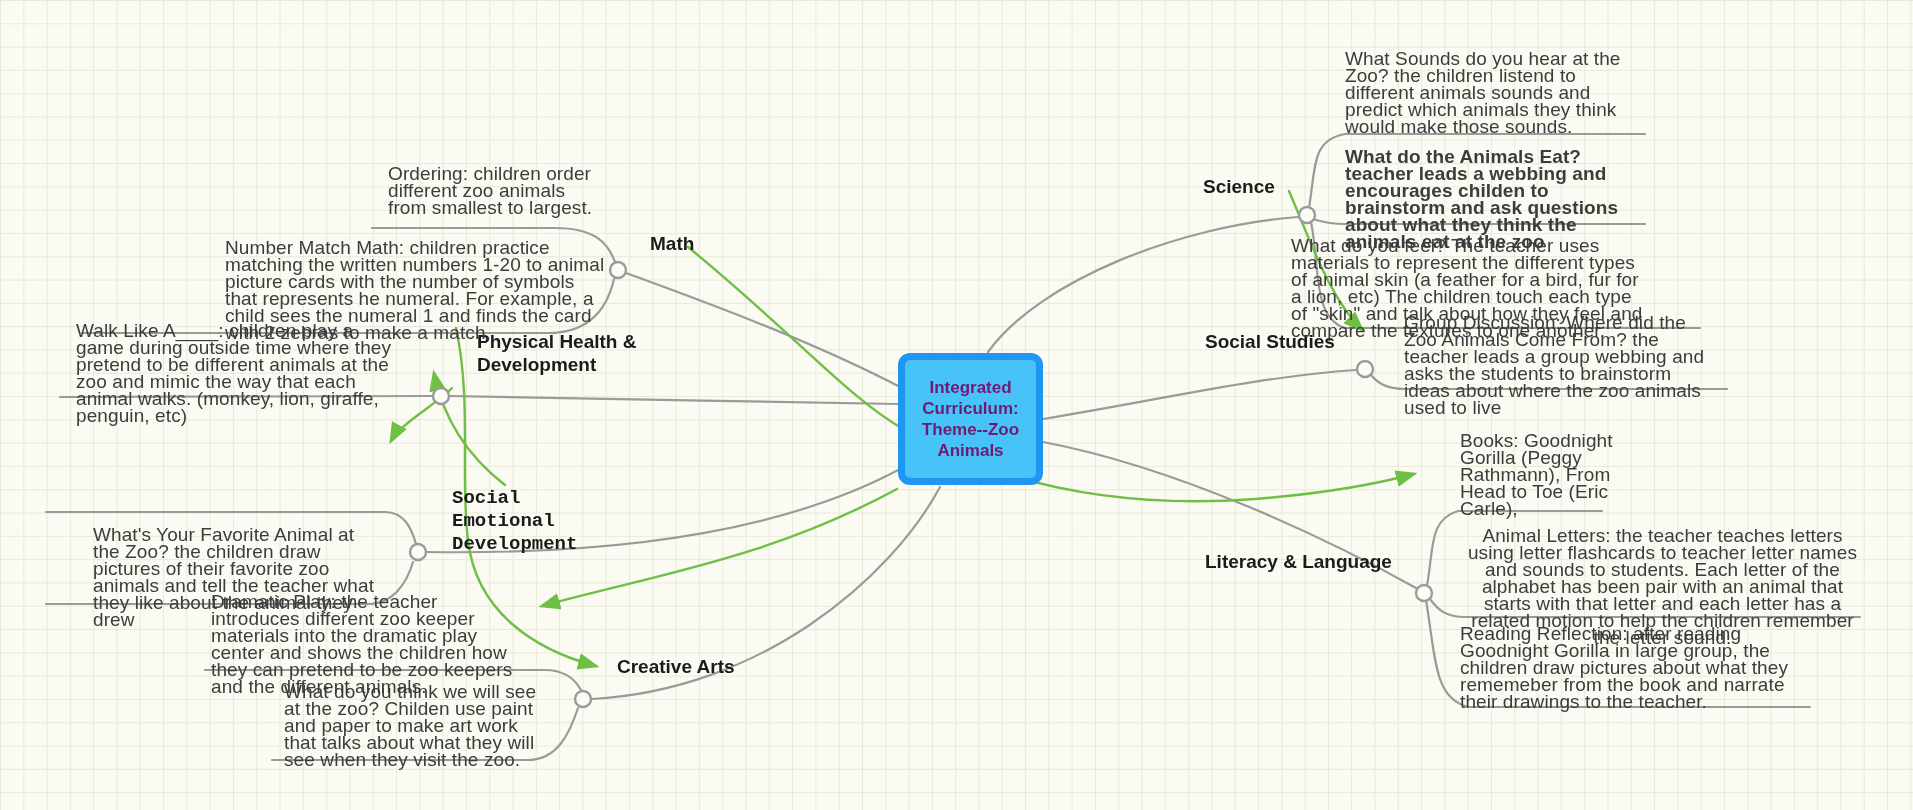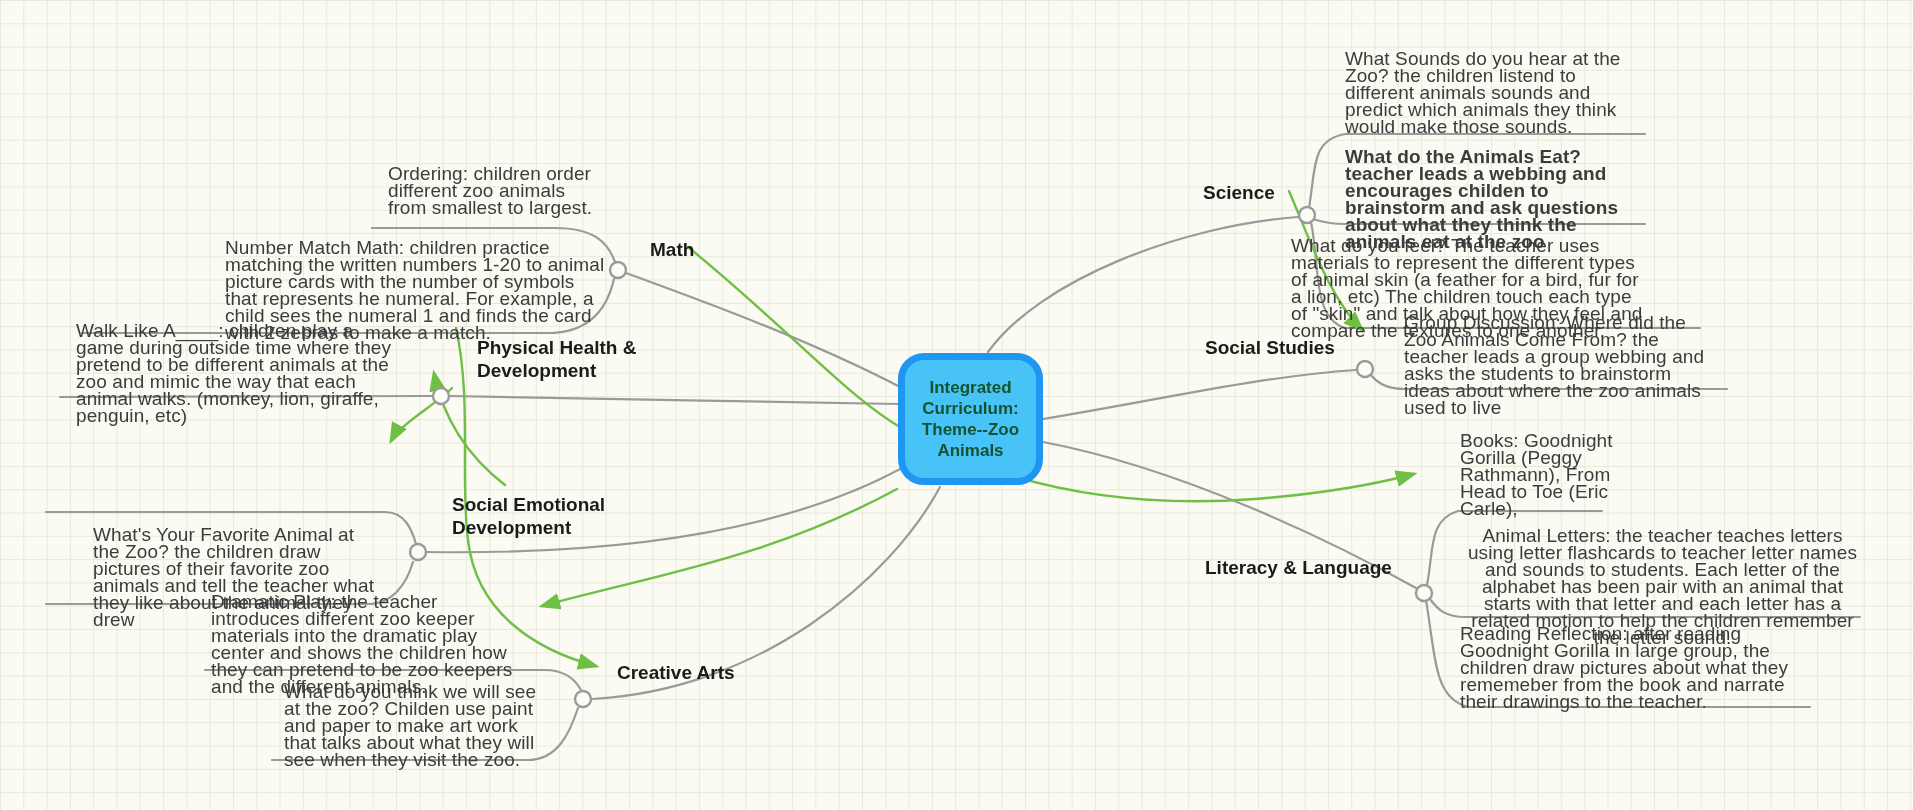--- a/index.html
+++ b/index.html
@@ -15,32 +15,32 @@
     background-size:23.3px 23.3px;
   }
   #wires{position:absolute;left:0;top:0;z-index:1;}
   .leaf{
     position:absolute;z-index:3;
     font-size:19px;line-height:17px;color:#3c3c3c;
     letter-spacing:0.1px;
   }
   .branch-label{
     position:absolute;z-index:3;
-    font-size:19px;line-height:23px;font-weight:bold;color:#1b1b1b;margin-top:6px;
+    font-size:19px;line-height:23px;font-weight:bold;color:#1b1b1b;
   }
   #center-node{
     position:absolute;z-index:4;
     left:898px;top:353px;width:145px;height:132px;
     background:#47c3f8;
     border:7px solid #1e96f2;
-    border-radius:26px;
+    border-radius:12px;
     box-sizing:border-box;
     display:flex;align-items:center;justify-content:center;
     text-align:center;
-    font-size:17px;line-height:21px;font-weight:bold;color:#14532d;
+    font-size:17px;line-height:21px;font-weight:bold;color:#701a75;
     padding:4px;
   }
 </style>
 </head>
 <body>
 
 <div id="canvas">
 
   <svg id="wires" width="1913" height="810" viewBox="0 0 1913 810">
     <defs>
@@ -94,21 +94,21 @@
       <circle cx="418" cy="552" r="8"></circle>
       <circle cx="583" cy="699" r="8"></circle>
       <circle cx="1307" cy="215" r="8"></circle>
       <circle cx="1365" cy="369" r="8"></circle>
       <circle cx="1424" cy="593" r="8"></circle>
     </g>
   </svg>
 
   <div class="branch-label" style="left:650px;top:232px;">Math</div>
   <div class="branch-label" style="left:477px;top:330px;width:175px;">Physical Health &amp; Development</div>
-  <div class="branch-label" style="left:452px;top:487px;width:165px;">Social Emotional Development</div>
+  <div class="branch-label" style="left:452px;top:487px;width:165px;font-family:Liberation Mono, monospace;">Social Emotional Development</div>
   <div class="branch-label" style="left:617px;top:655px;">Creative Arts</div>
   <div class="branch-label" style="left:1203px;top:175px;">Science</div>
   <div class="branch-label" style="left:1205px;top:330px;">Social Studies</div>
   <div class="branch-label" style="left:1205px;top:550px;">Literacy &amp; Language</div>
 
   <div class="leaf" style="left:388px;top:165px;width:215px;">Ordering: children order different zoo animals from smallest to largest.</div>
   <div class="leaf" style="left:225px;top:239px;width:385px;">Number Match Math: children practice matching the written numbers 1-20 to animal picture cards with the number of symbols that represents he numeral. For example, a child sees the numeral 1 and finds the card with 2 zebras to make a match.</div>
   <div class="leaf" style="left:76px;top:322px;width:325px;">Walk Like A____: children play a game during outside time where they pretend to be different animals at the zoo and mimic the way that each animal walks. (monkey, lion, giraffe, penguin, etc)</div>
   <div class="leaf" style="left:93px;top:526px;width:285px;">What's Your Favorite Animal at the Zoo? the children draw pictures of their favorite zoo animals and tell the teacher what they like about the animal they drew</div>
   <div class="leaf" style="left:211px;top:593px;width:320px;">Dramatic Play: the teacher introduces different zoo keeper materials into the dramatic play center and shows the children how they can pretend to be zoo keepers and the different animals.</div>

